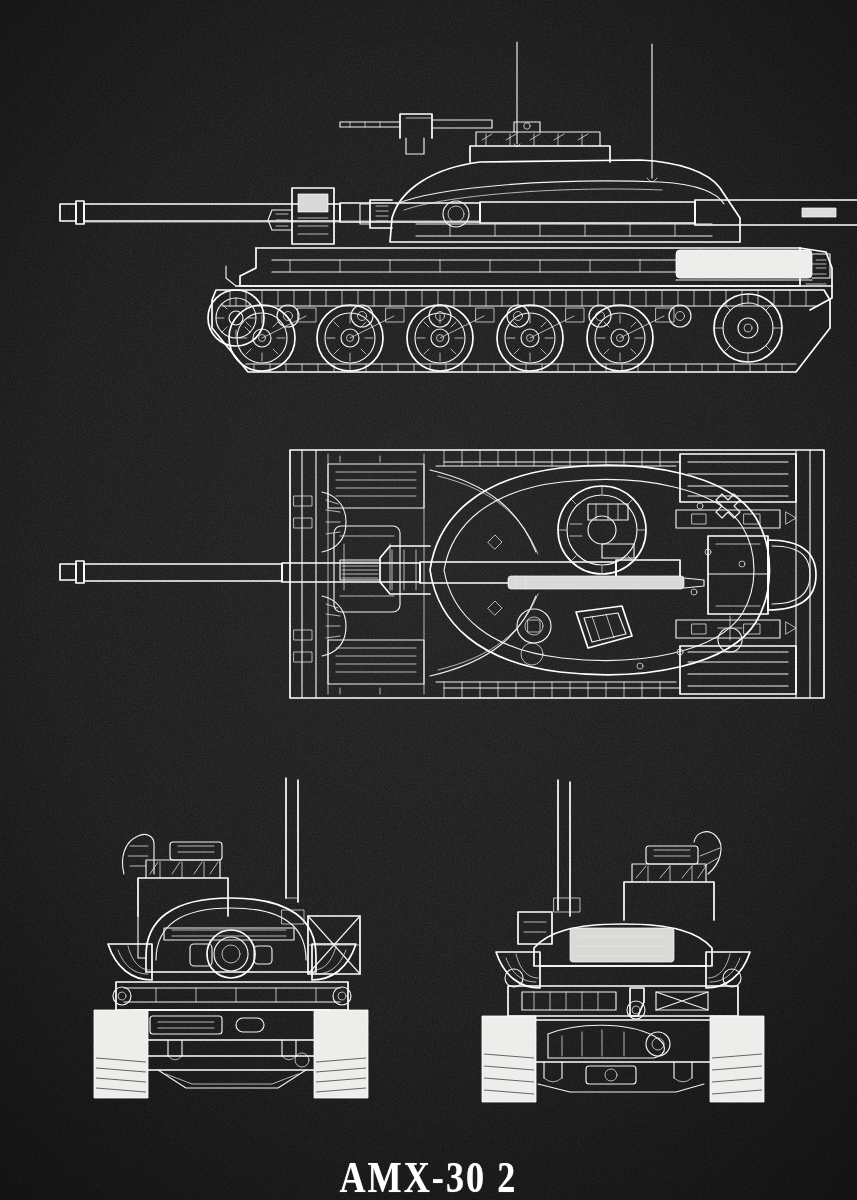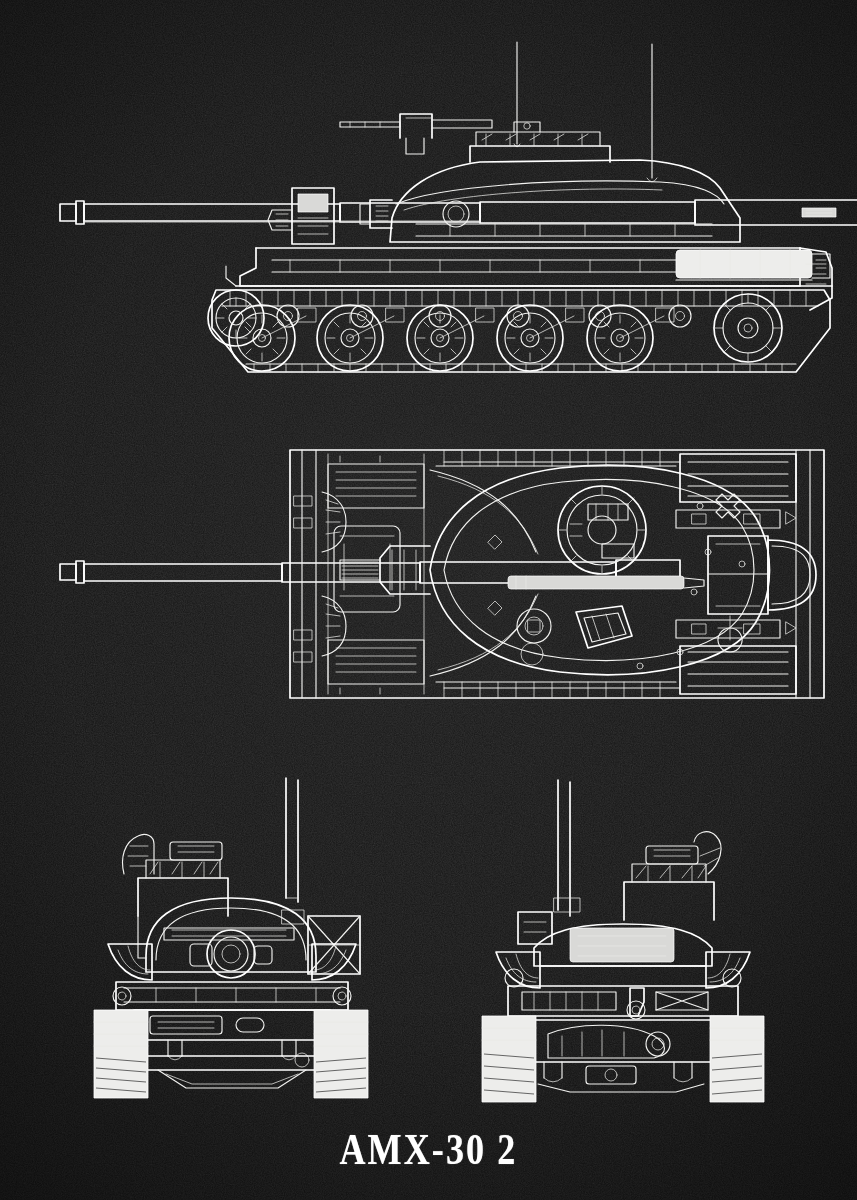--- a/index.html
+++ b/index.html
@@ -87,21 +87,21 @@
     stroke: #ffffff;
     stroke-width: .7;
     vector-effect: non-scaling-stroke;
   }
 
   
   #title-block {
     position: absolute;
     left: 0;
     right: 0;
-    top: 1128px;
+    top: 1156px;
     text-align: center;
   }
   #poster-title {
     display: inline-block;
     color: #ffffff;
     font-family: "Liberation Serif", "DejaVu Serif", serif;
     font-weight: 700;
     font-size: 44px;
     line-height: 1;
     letter-spacing: 2.5px;

